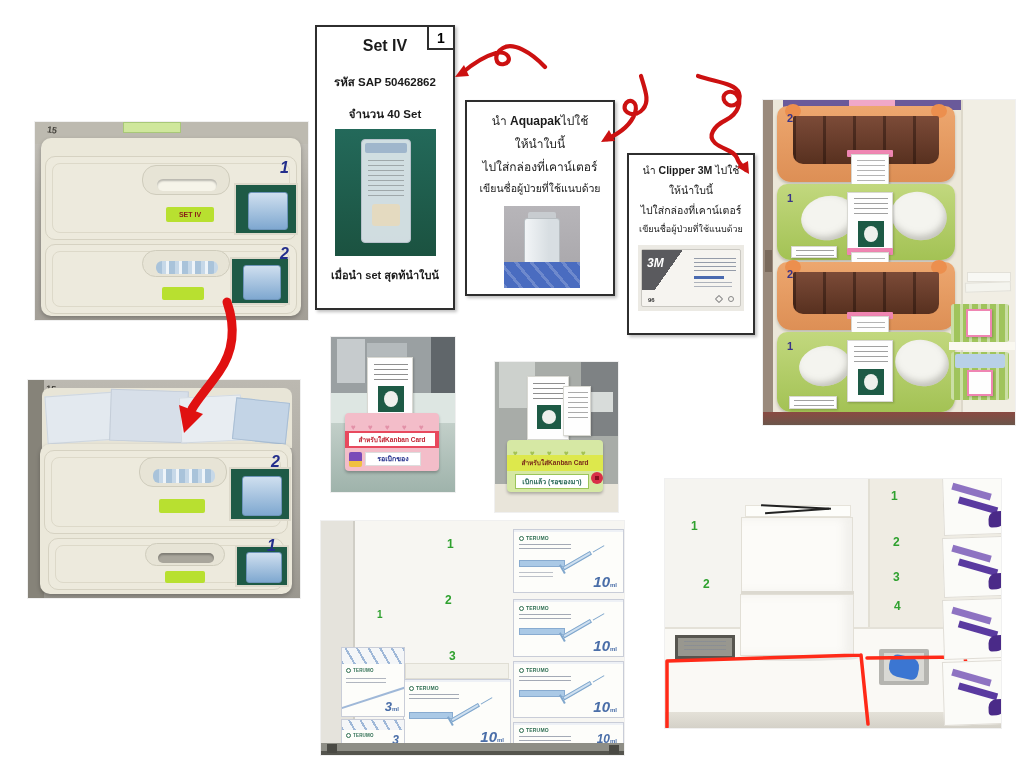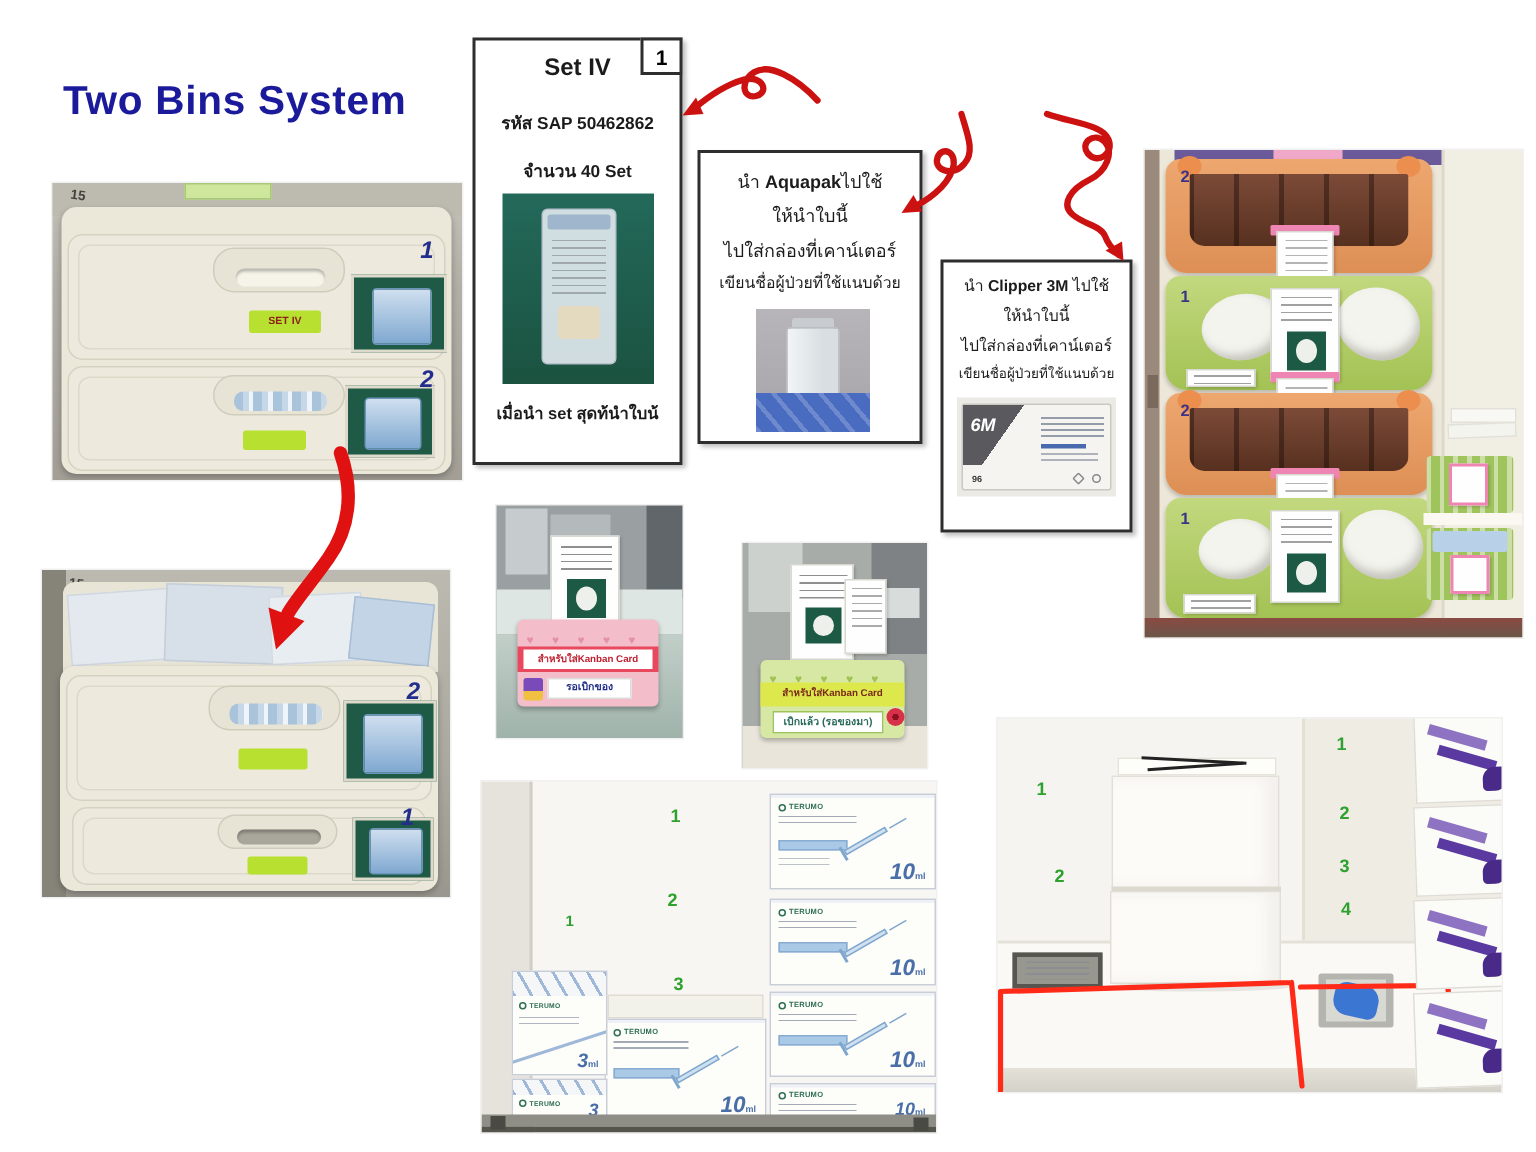--- a/index.html
+++ b/index.html
@@ -51,21 +51,20 @@
   .syr .sn{left:36px;top:5px;width:13px;height:1px;background:#7fa6cc}
   .syr .sf{left:0;top:0;width:2px;height:10px;background:#7fa6cc}
   .gnum{position:absolute;font-weight:bold;color:#2fa12f;font-size:12px}
   .purplebox{position:absolute;background:#fbfbf8;border:1px solid #e0ddd6;transform:rotate(-2deg)}
 </style>
 </head>
 <body>
 
 <div class="slide">
 
-  <div class="title">Two Bins System</div>
 
   <div class="photo" style="left:35px;top:122px;width:273px;height:198px;background:linear-gradient(#c6c3bb,#b2afa7 35%,#a39f97)">
     <div class="abs" style="left:0;top:0;width:100%;height:22px;background:#bdbab0"></div>
     <div class="abs" style="left:12px;top:3px;font-size:9px;font-weight:bold;color:#44423c;transform:rotate(8deg)">15</div>
     <div class="abs" style="left:88px;top:0;width:58px;height:11px;background:#cfe79c;border:1px solid #a8c878"></div>
     <div class="abs" style="left:6px;top:16px;width:260px;height:178px;background:#ebe8da;border-radius:10px;box-shadow:0 2px 4px rgba(0,0,0,.25)"></div>
     <div class="drawer" style="left:10px;top:34px;width:252px;height:84px">
       <div class="dface"></div>
       <div class="handle" style="left:96px;top:8px;width:88px;height:30px">
         <div class="hcut" style="left:14px;top:13px;width:60px;height:12px"></div>
@@ -143,29 +142,29 @@
     <div class="thai" style="top:32px;font-size:12px">ให้นำใบนี้</div>
     <div class="thai" style="top:55px;font-size:12px">ไปใส่กล่องที่เคาน์เตอร์</div>
     <div class="thai" style="top:78px;font-size:10.5px">เขียนชื่อผู้ป่วยที่ใช้แนบด้วย</div>
     <div class="abs" style="left:37px;top:104px;width:76px;height:82px;background:linear-gradient(#b7b5b9,#a6a4a8)">
       <div class="abs" style="left:24px;top:6px;width:28px;height:8px;background:#c8ccd0;border-radius:2px"></div>
       <div class="abs" style="left:20px;top:12px;width:36px;height:58px;background:linear-gradient(90deg,#f2f5f7,#d8dee2 70%);border:1px solid #b8bec2;border-radius:3px"></div>
       <div class="abs" style="left:0;top:56px;width:76px;height:26px;background:#4a6cc0;background-image:repeating-linear-gradient(50deg,rgba(255,255,255,.2) 0 3px,transparent 3px 12px)"></div>
     </div>
   </div>
 
-  <div class="card" style="left:627px;top:173px;width:128px;height:182px;border-width:2.5px">
+  <div class="card" style="left:627px;top:153px;width:128px;height:182px;border-width:2.5px">
     <div class="thai" style="top:7px;font-size:10.5px"><span>นำ </span><b>Clipper 3M</b><span> ไปใช้</span></div>
     <div class="thai" style="top:27px;font-size:10.5px">ให้นำใบนี้</div>
     <div class="thai" style="top:47px;font-size:10.5px">ไปใส่กล่องที่เคาน์เตอร์</div>
     <div class="thai" style="top:67px;font-size:9px">เขียนชื่อผู้ป่วยที่ใช้แนบด้วย</div>
     <div class="abs" style="left:9px;top:90px;width:106px;height:66px;background:#eceae4">
       <div class="abs" style="left:3px;top:4px;width:100px;height:58px;background:#f6f4f0;border:1px solid #cac8c2;border-radius:2px">
         <div class="abs" style="left:0;top:0;width:46px;height:40px;background:linear-gradient(125deg,#5a5a5e 55%,transparent 55%)"></div>
-        <div class="abs" style="left:5px;top:6px;color:#fff;font-weight:bold;font-style:italic;font-size:12px">6M</div>
+        <div class="abs" style="left:5px;top:6px;color:#fff;font-weight:bold;font-style:italic;font-size:12px">3M</div>
         <div class="abs bars" style="left:52px;top:8px;width:42px;height:14px;opacity:.8"></div>
         <div class="abs" style="left:52px;top:26px;width:30px;height:3px;background:#4a6ab0"></div>
         <div class="abs bars" style="left:52px;top:32px;width:38px;height:8px;opacity:.6"></div>
         <div class="abs" style="left:6px;bottom:3px;font-size:6px;color:#333;font-weight:bold">96</div>
         <div class="abs" style="right:18px;bottom:4px;width:6px;height:6px;border:1px solid #888;border-radius:1px;transform:rotate(45deg)"></div>
         <div class="abs" style="right:6px;bottom:4px;width:6px;height:6px;border:1px solid #888;border-radius:50%"></div>
       </div>
     </div>
   </div>
 

